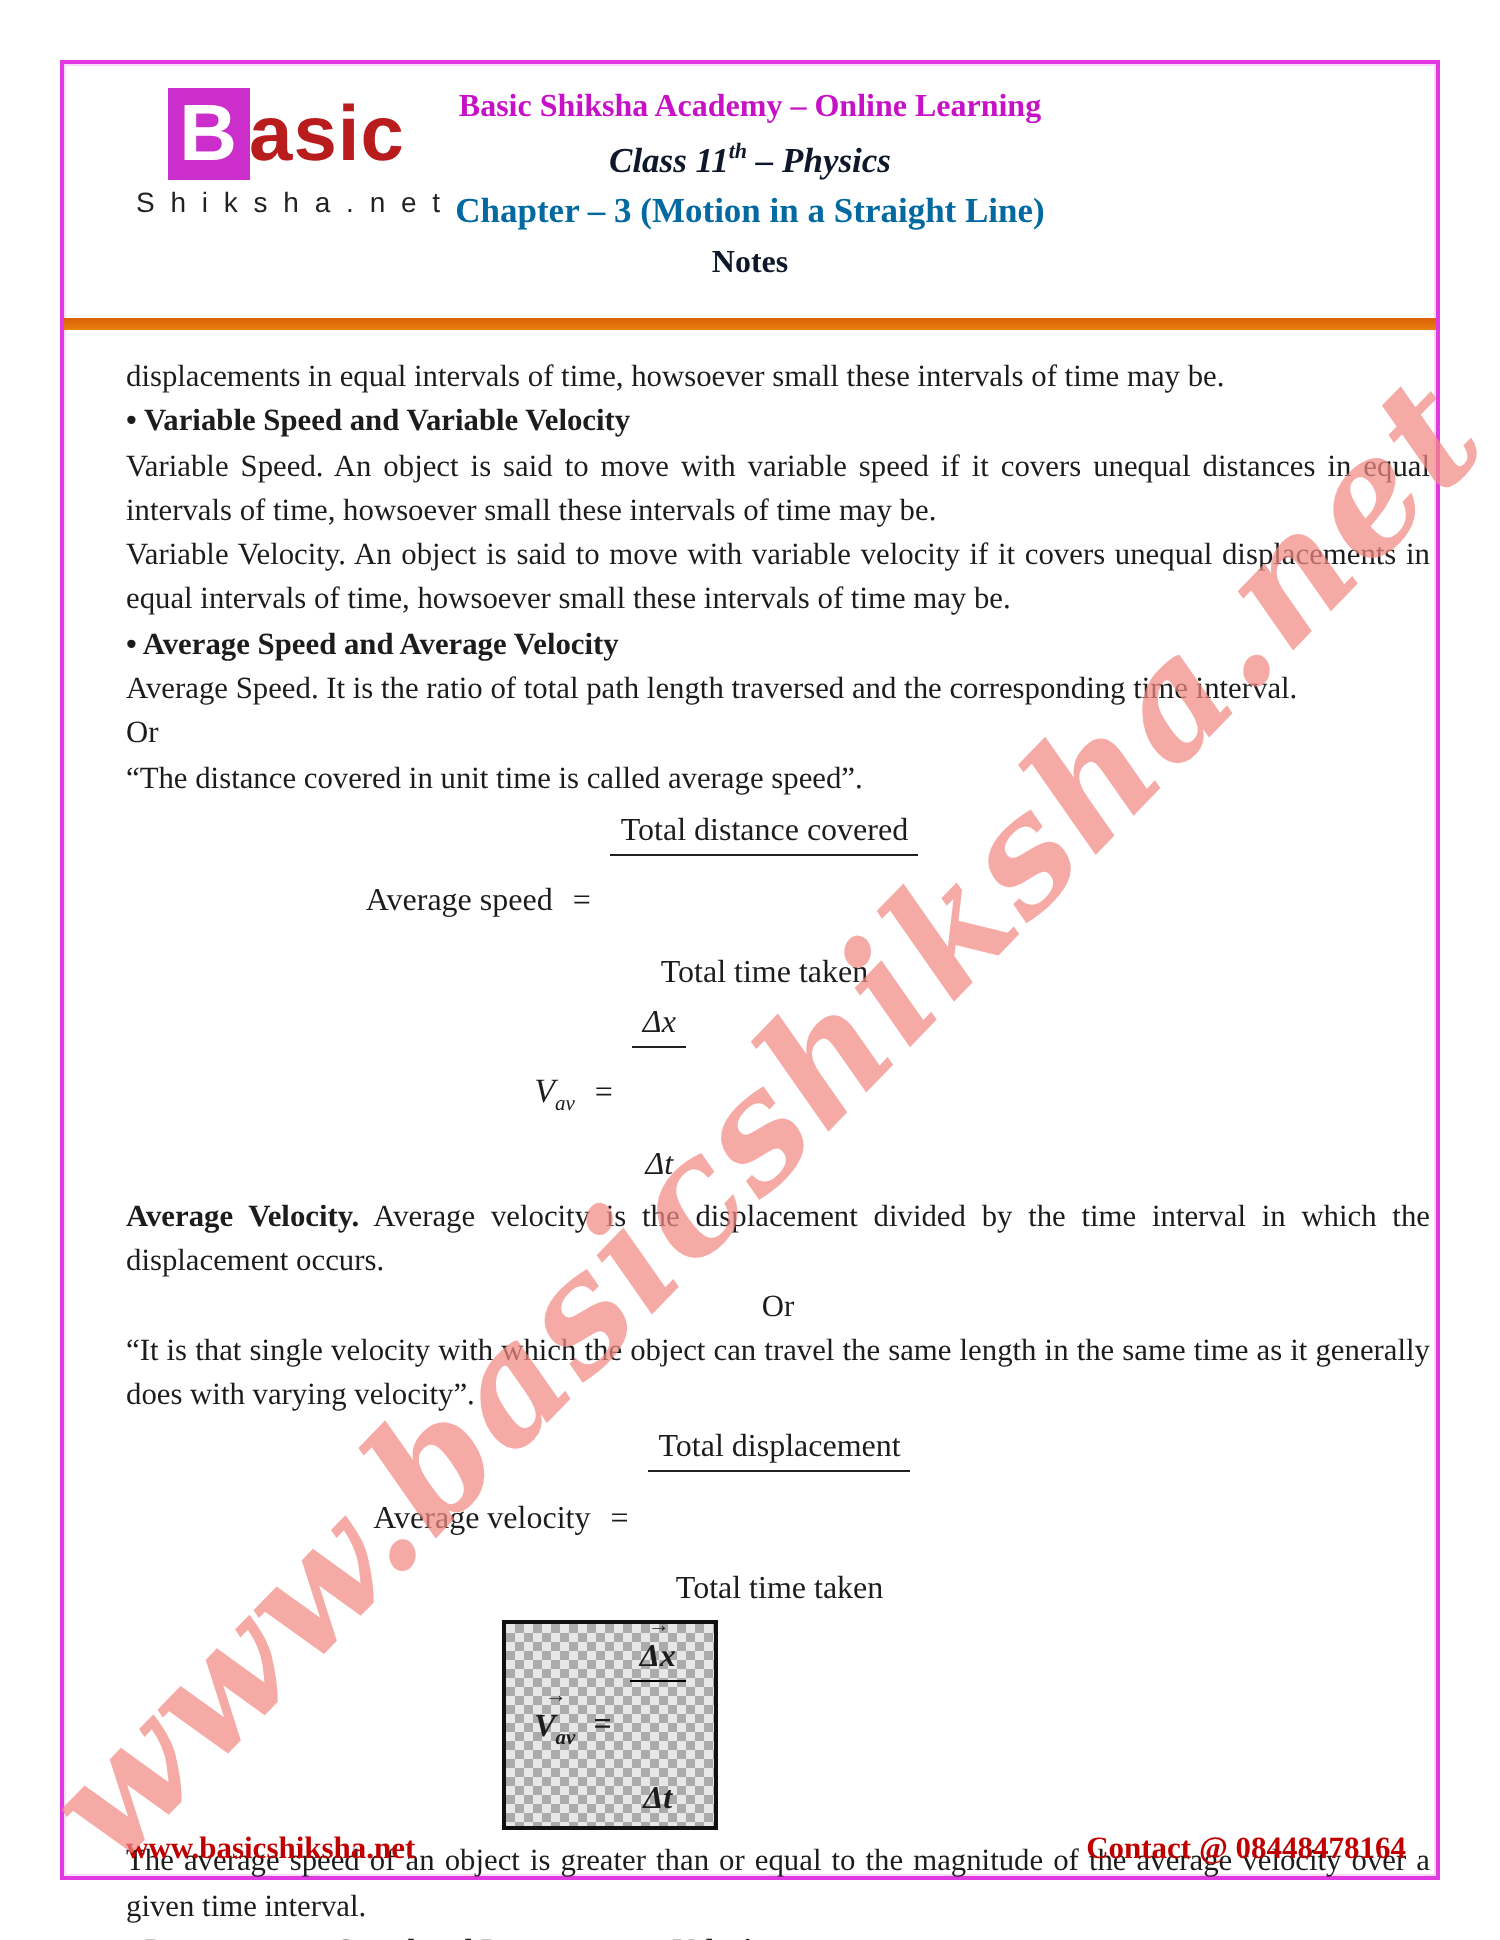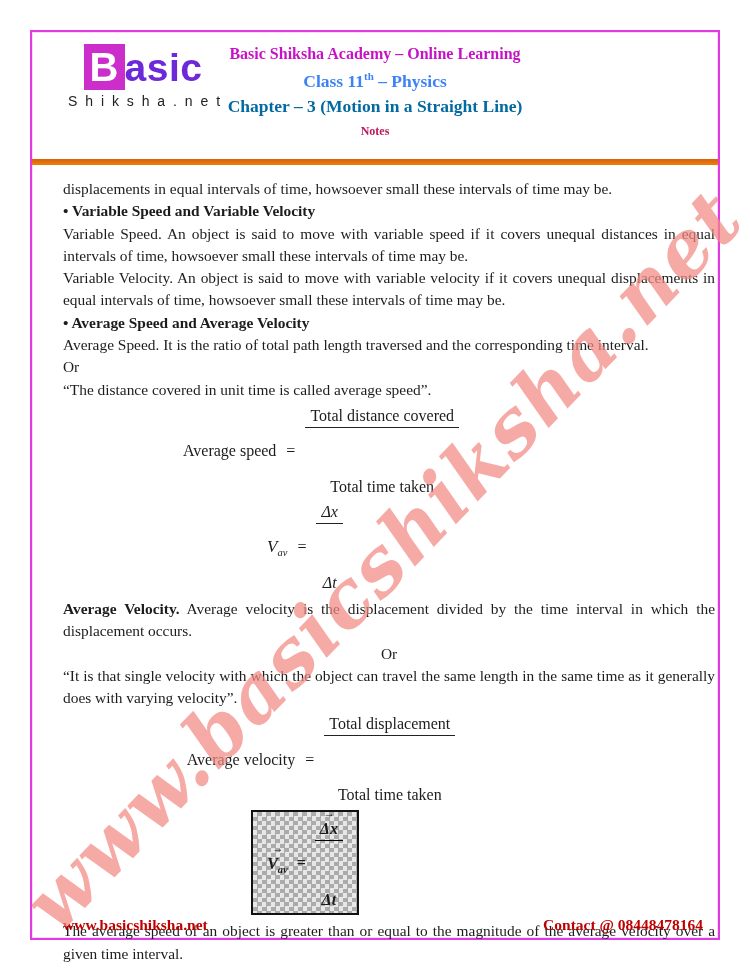--- a/index.html
+++ b/index.html
@@ -15,33 +15,33 @@
   
   .logo{position:absolute;left:36px;top:12px;width:150px;text-align:center;}
   .logo-top{display:flex;align-items:center;justify-content:center;}
   .logo-b{
     width:41px;height:46px;background:#cb2ecb;color:#ffffff;
     font-family:"Liberation Sans",sans-serif;font-weight:bold;font-size:40px;
     display:inline-flex;align-items:center;justify-content:center;line-height:1;
   }
   .logo-asic{
     font-family:"Liberation Sans",sans-serif;font-weight:bold;font-size:39px;
-    color:#6d28d9;line-height:1;letter-spacing:0.5px;
+    color:#b91c1c;line-height:1;letter-spacing:0.5px;
   }
   .logo-sub{
     margin-top:3px;font-family:"Liberation Sans",sans-serif;font-size:14px;
     color:#222;letter-spacing:2px;white-space:nowrap;
   }
   
   .header-text{position:absolute;left:0;right:0;top:8px;text-align:center;line-height:1;}
   .h-title{color:#c711c7;font-weight:bold;font-size:16px;margin:6px 2px 9px;}
-  .h-class{font-weight:bold;font-size:17.5px;margin:0 0 8px;color:#3b82f6;}
+  .h-class{font-weight:bold;font-size:17.5px;margin:0 0 8px;color:#0f172a;font-style:italic;}
   .h-class sup{font-size:11px;}
   .h-chapter{color:#0369a1;font-weight:bold;font-size:17.5px;margin:0 0 9px;}
-  .h-notes{font-weight:bold;font-size:12px;color:#be185d;text-align:center;}
+  .h-notes{font-weight:bold;font-size:16px;color:#0f172a;text-align:center;}
   .divider{
     position:absolute;left:0;right:0;top:127px;height:6px;
     background:linear-gradient(#d95f08,#ea800f);
   }
   
   .content{
     position:absolute;left:31px;top:146px;width:652px;
     font-size:15.4px;line-height:22.3px;z-index:1;
   }
   .content p{margin:0;text-align:justify;}

